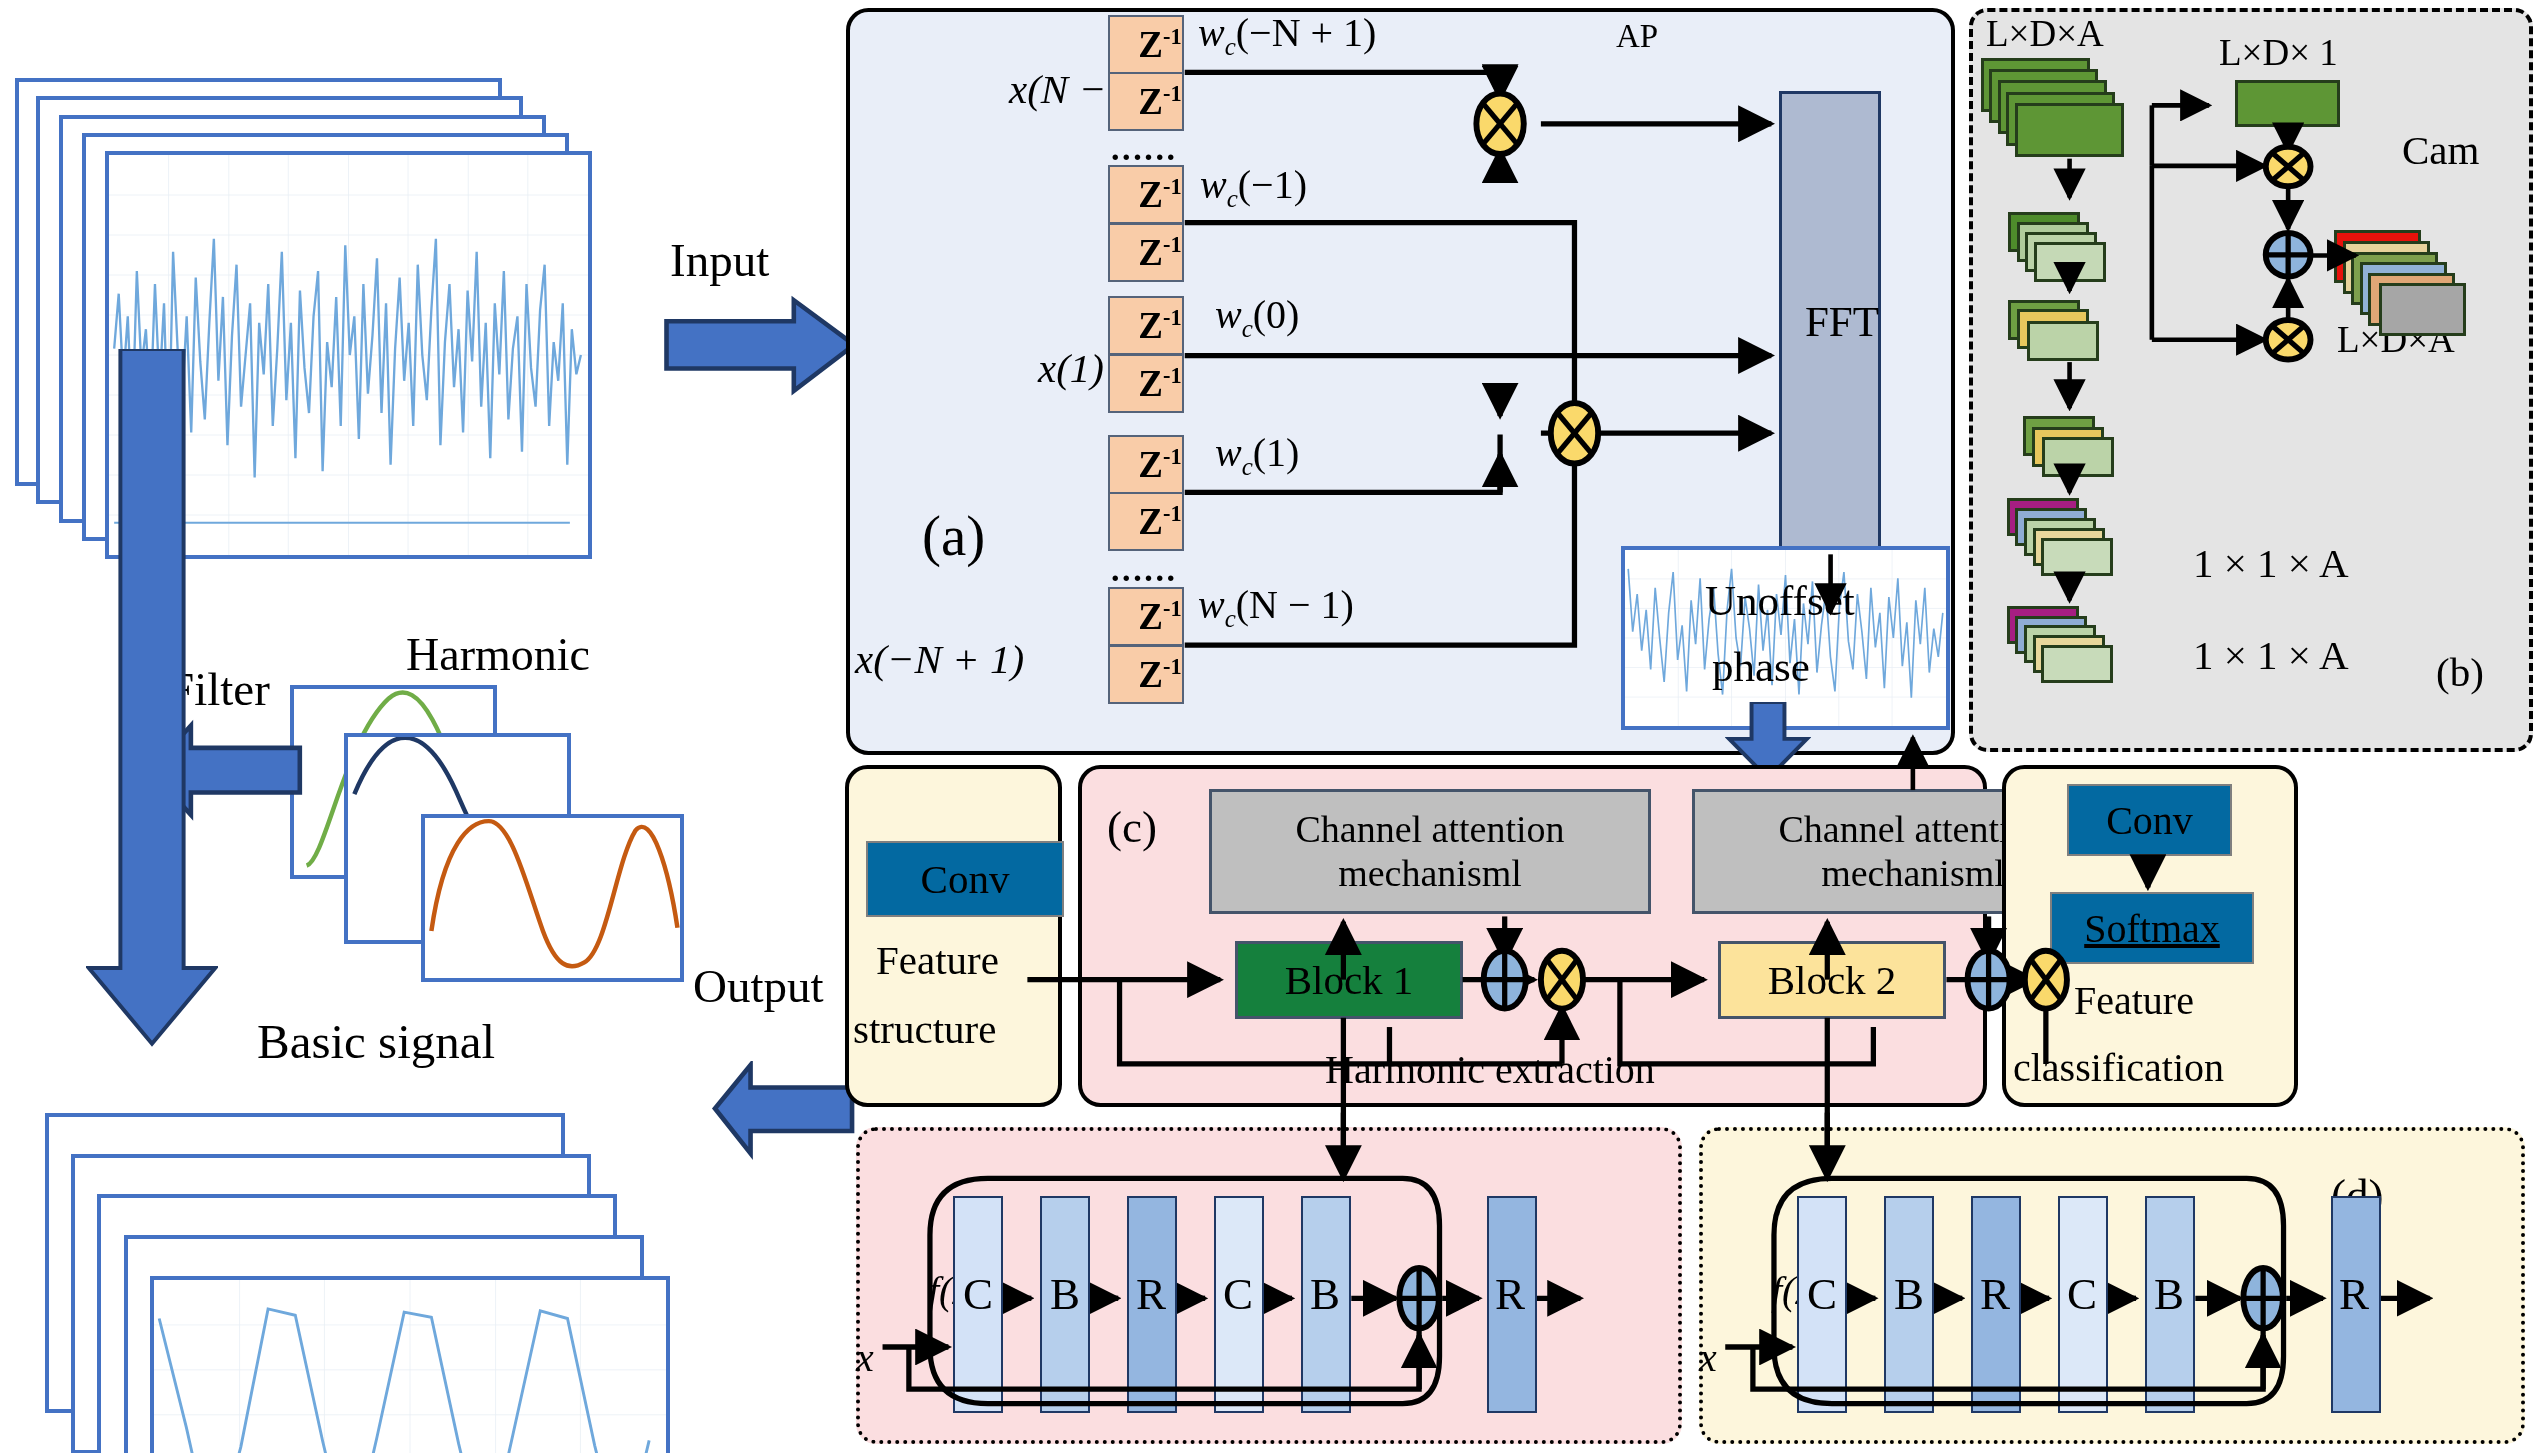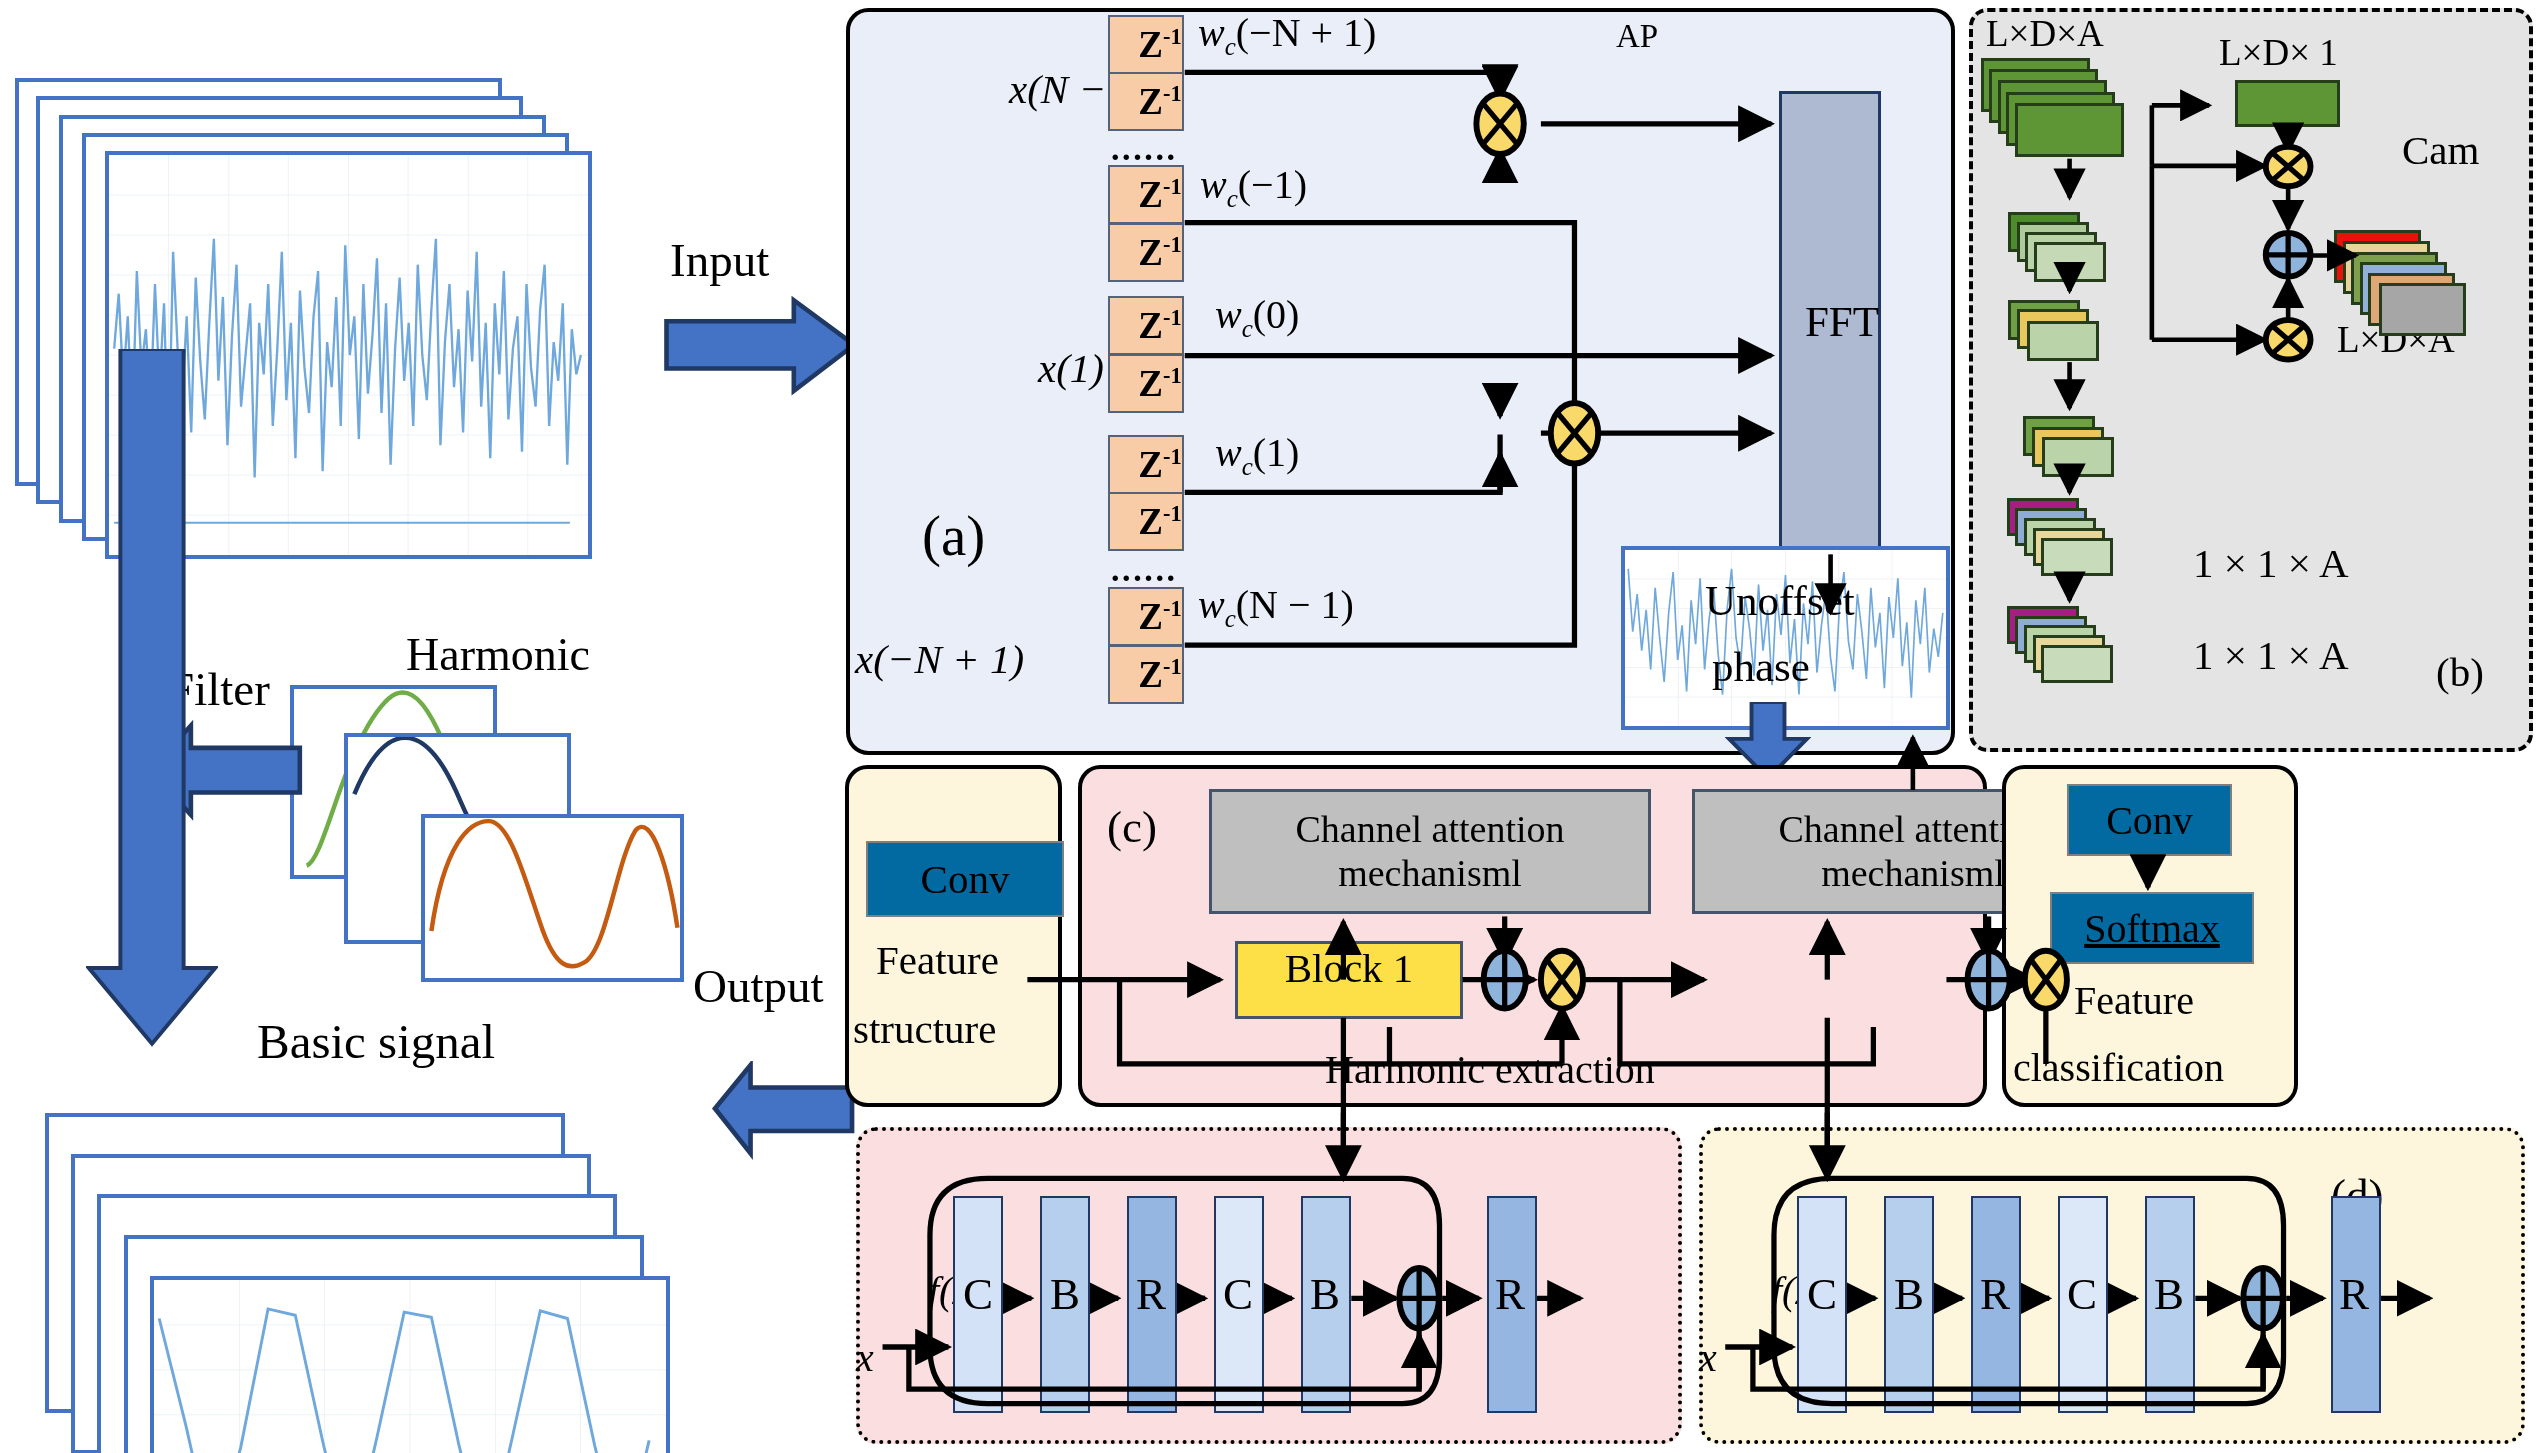--- a/index.html
+++ b/index.html
@@ -30,22 +30,22 @@
         display:flex;align-items:center;justify-content:center;color:#000;padding-left:28px;}
   .zlabel{font-weight:bold;font-family:"Liberation Serif",serif;}
 
   .fftbox{position:absolute;background:#AEBAD1;border:3.3px solid #1F3864;box-sizing:border-box;
           display:flex;align-items:center;justify-content:center;}
 
   .grayblk{position:absolute;background:#BFBFBF;border:3.3px solid #44546A;box-sizing:border-box;
            display:flex;flex-direction:column;align-items:center;justify-content:center;text-align:center;}
   .convblk{position:absolute;background:#0369a1;border:2.6px solid #7F7F7F;box-sizing:border-box;
            display:flex;align-items:center;justify-content:center;}
-  .blk1{position:absolute;background:#fde047;border:3.3px solid #44546A;box-sizing:border-box;
-        display:flex;justify-content:center;}
+  .blk1{position:absolute;background:#15803d;border:3.3px solid #44546A;box-sizing:border-box;
+        display:flex;align-items:center;justify-content:center;}
   .blk2{position:absolute;background:#FCE39B;border:3.3px solid #44546A;box-sizing:border-box;
         display:flex;align-items:center;justify-content:center;}
 
   
   .lbar{position:absolute;border:2.6px solid #1F3864;box-sizing:border-box;}
 
   
   .fm{position:absolute;border:3.3px solid #253D1B;box-sizing:border-box;}
 
   svg.overlay{position:absolute;left:0;top:0;width:2538px;height:1453px;pointer-events:none;}
@@ -293,20 +293,23 @@
   <div class="grayblk" style="left:1209px;top:789px;width:442px;height:125px;">
     <span class="serif" style="font-size:38px;line-height:1.15;padding:0 6.6px;">Channel attention mechanisml</span>
   </div>
   <div class="grayblk" style="left:1692px;top:789px;width:442px;height:125px;">
     <span class="serif" style="font-size:38px;line-height:1.15;padding:0 6.6px;">Channel attention mechanisml</span>
   </div>
 
   <div class="blk1" style="left:1235px;top:941px;width:228px;height:78px;">
     <span class="serif" style="font-size:41px;">Block 1</span>
   </div>
+  <div class="blk2" style="left:1718px;top:941px;width:228px;height:78px;">
+    <span class="serif" style="font-size:41px;">Block 2</span>
+  </div>
 
   <div class="txt serif" style="left:1325px;top:1050px;font-size:40px;">Harmonic extraction</div>
 
   <div class="panelCream" style="left:2002px;top:765px;width:296px;height:342px;"></div>
   <div class="convblk" style="left:2067px;top:784px;width:165px;height:72px;">
     <span class="serif" style="font-size:40px;">Conv</span>
   </div>
   <div class="convblk" style="left:2050px;top:892px;width:204px;height:72px;text-decoration:underline;">
     <span class="serif" style="font-size:40px;">Softmax</span>
   </div>

